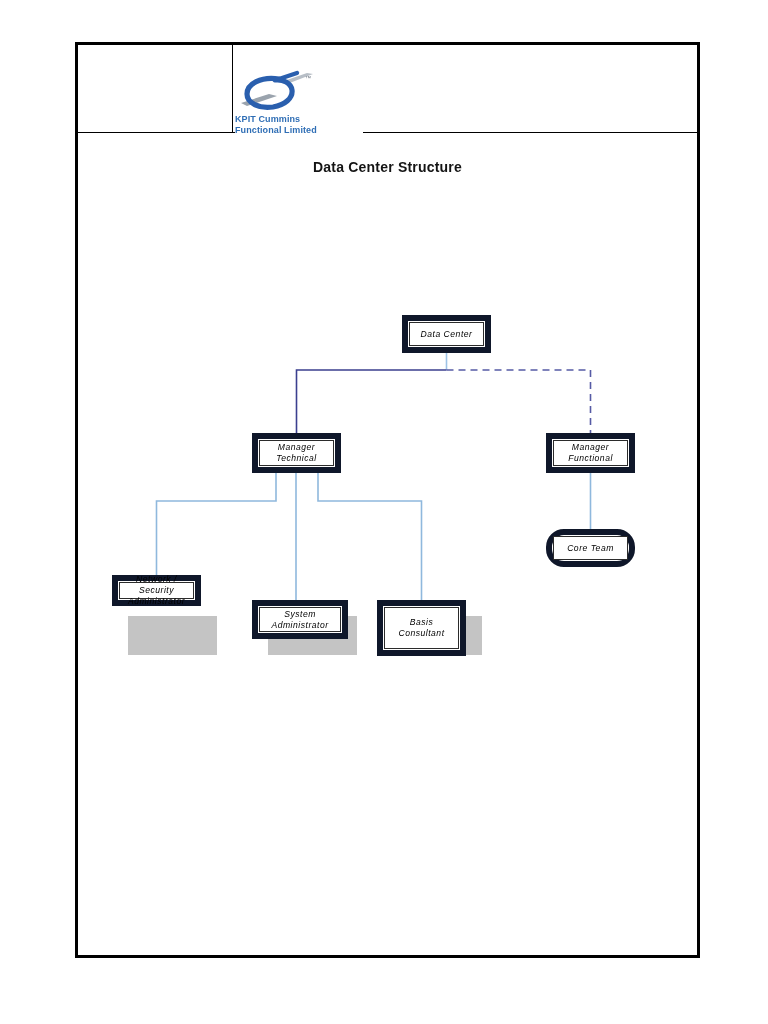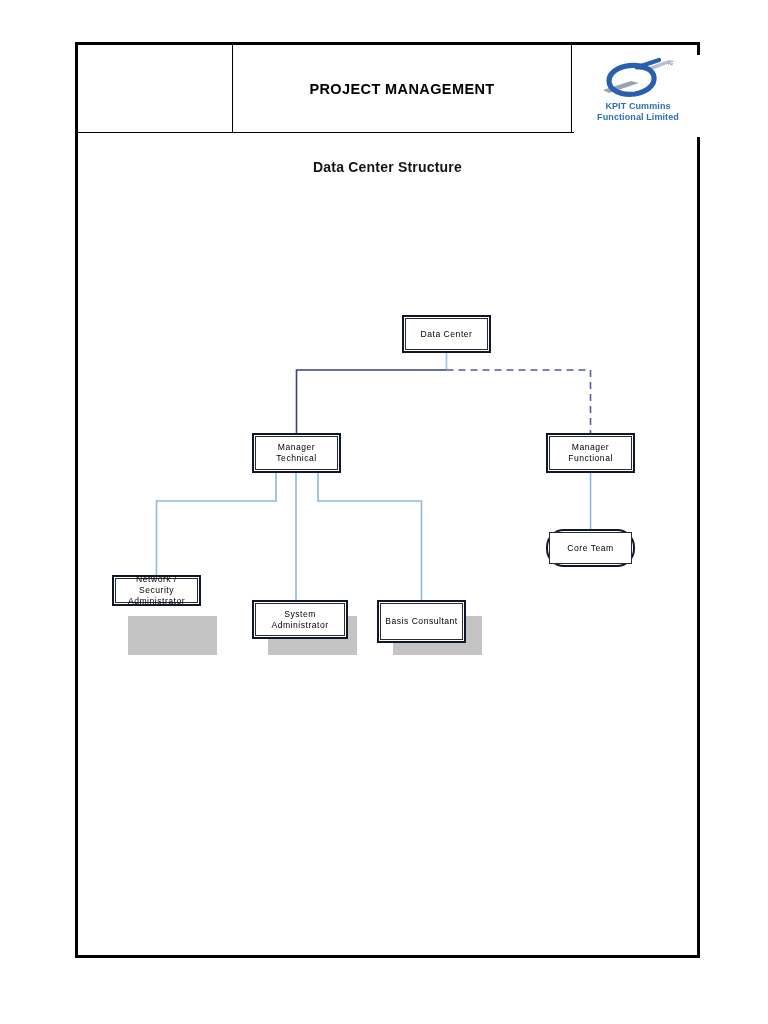--- a/index.html
+++ b/index.html
@@ -57,27 +57,26 @@
     font-weight: bold;
     color: #000;
     letter-spacing: 0.4px;
     white-space: nowrap;
   }
 
   
   #logo-wrap {
     position: absolute;
     left: 2px;
-    top: 10px;
+    top: 23px;
     width: 128px;
     height: 82px;
     background: #ffffff;
     display: flex;
     flex-direction: column;
-    align-items: center;
     justify-content: flex-start;
     overflow: visible;
   }
   #logo-mark { margin-top: 2px; }
   .logo-line {
     font-size: 9px;
     font-weight: bold;
     color: #2f6eb5;
     line-height: 11px;
     letter-spacing: 0.1px;
@@ -111,23 +110,24 @@
     top: 0;
     width: 625px;
     height: 828px;
   }
 
   
   .node {
     position: absolute;
     box-sizing: border-box;
     background: #ffffff;
-    border: 2px solid #0f172a;
+    border: 6px solid #0f172a;
     padding: 1px;
     z-index: 4;
+    font-style: italic;
   }
   .node-inner {
     width: 100%;
     height: 100%;
     box-sizing: border-box;
     border: 1px solid #2b2b2b;
     background: #ffffff;
     display: flex;
     align-items: center;
     justify-content: center;
@@ -151,23 +151,20 @@
 <body>
 
 <div id="page-sheet">
 
   <div id="header-table">
 
     <div class="hdr-cell" id="hdr-cell-blank">
       <span></span>
     </div>
 
-    <div class="hdr-cell" id="hdr-cell-title">
-      <span id="header-title-text">PROJECT MANAGEMENT</span>
-    </div>
 
     <div class="hdr-cell" id="hdr-cell-logo">
       <div id="logo-wrap">
 
         <svg id="logo-mark" width="82" height="44" viewBox="0 0 82 44">
 
           <polygon points="6,33 34,24 42,26 12,36" fill="#9aa3ad"></polygon>
           <polygon points="46,12 72,3 78,4 52,14" fill="#b7bec6"></polygon>
 
           <path d="M44 9 C26 6 12 14 12 24 C12 33 24 39 38 37 C50 35 58 28 57 20 C56 13 48 9 40 10" fill="none" stroke="#2a5fae" stroke-width="5.2" stroke-linecap="round"></path>
@@ -222,21 +219,21 @@
             <div class="node-label">Network / Security<br>Administrator</div>
           </div>
         </div>
         <div class="node-shadow" style="left: 190px; top: 483px; width: 89px; height: 39px;"></div>
         <div class="node" style="left: 174px; top: 467px; width: 96px; height: 39px;">
           <div class="node-inner">
             <div class="node-label">System<br>Administrator</div>
           </div>
         </div>
         <div class="node-shadow" style="left: 315px; top: 483px; width: 89px; height: 39px;"></div>
-        <div class="node" style="left: 299px; top: 467px; width: 89px; height: 43px;">
+        <div class="node" style="left: 299px; top: 467px; width: 89px; height: 56px;">
           <div class="node-inner">
             <div class="node-label">Basis Consultant</div>
           </div>
         </div>
       </div>
   </div>
 
 </div>
 
 </body></html>

